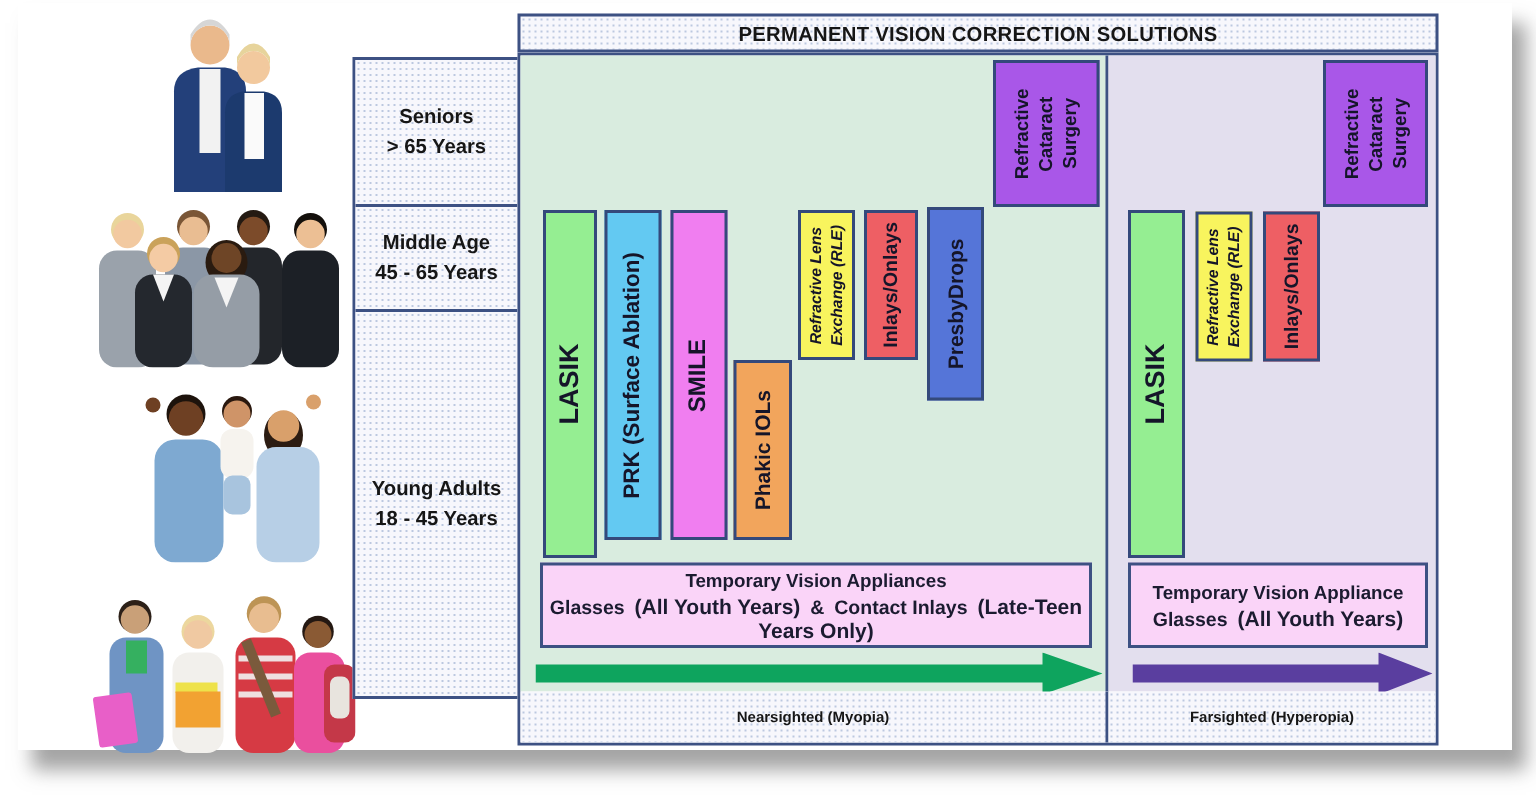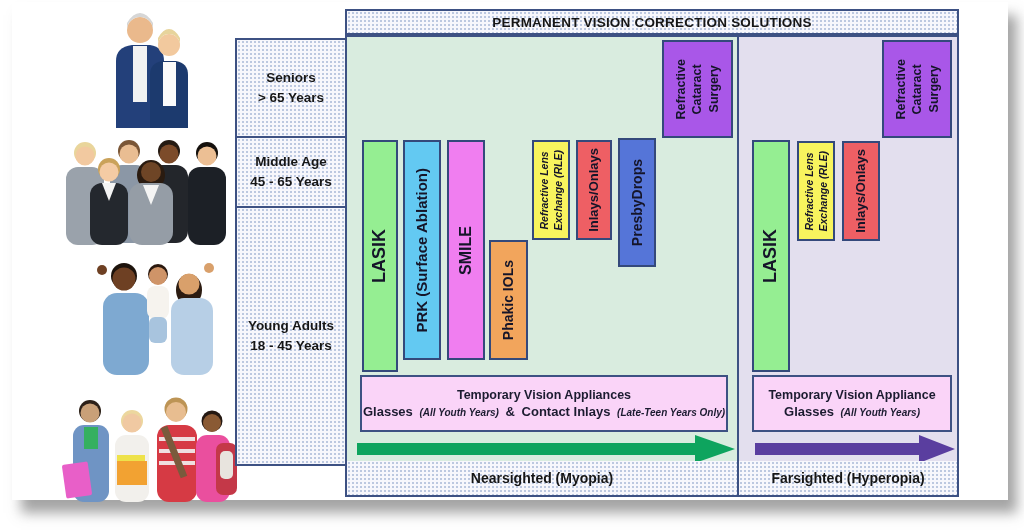--- a/index.html
+++ b/index.html
@@ -30,26 +30,26 @@
   .vtext{writing-mode:vertical-rl;transform:rotate(180deg);white-space:pre-line;
     text-align:center;font-weight:700;color:#151529;line-height:1.18;}
   .fs18{font-size:18px;} .fs15{font-size:15px;} .fs16{font-size:16px;}
   .fs14{font-size:14px;} .fs13{font-size:13px;} .fs12{font-size:12.5px;line-height:1.3;}
   .ital{font-style:italic;font-size:10.5px;line-height:1.35;}
   .appliance{position:absolute;height:57px;box-sizing:border-box;border:2px solid #3d5183;
     display:flex;flex-direction:column;align-items:center;justify-content:center;
     text-align:center;color:#1b1b30;}
   .appliance .l1{font-weight:700;font-size:12.5px;margin-bottom:2px;}
   .appliance .l2{font-weight:700;font-size:13px;}
-  .appliance .note{font-style:italic;font-weight:700;font-size:10px;}
+  .appliance .note{font-weight:700;font-size:14px;}
   .appliance .sp{display:inline-block;width:3px;}
   .arrow-svg{position:absolute;height:28px;}
   .bottom-row{position:absolute;left:0;top:424px;width:610px;height:34px;display:flex;}
   .bottom-cell{box-sizing:border-box;display:flex;align-items:center;justify-content:center;
-    font-weight:700;font-size:14px;color:#161616;}
+    font-weight:700;font-size:10px;color:#161616;}
   .bc-myopia{width:392px;border-right:2px solid #3d5183;}
   .bc-hyper{flex:1;}
 </style>
 </head>
 <body>
 
 <div class="card">
 
   <div class="photo" style="left:88px;top:3px;width:100px;height:123px">
     <svg width="100" height="123" viewBox="0 0 100 123">

